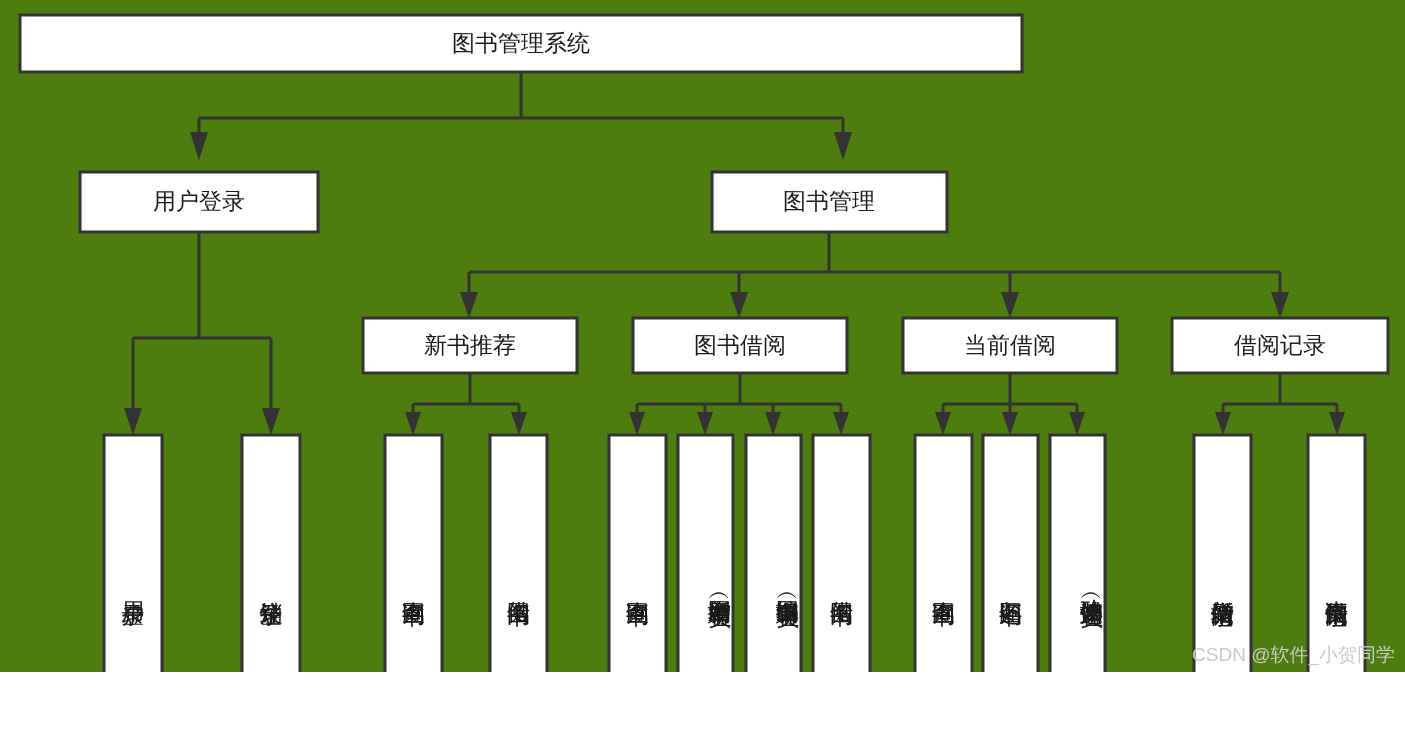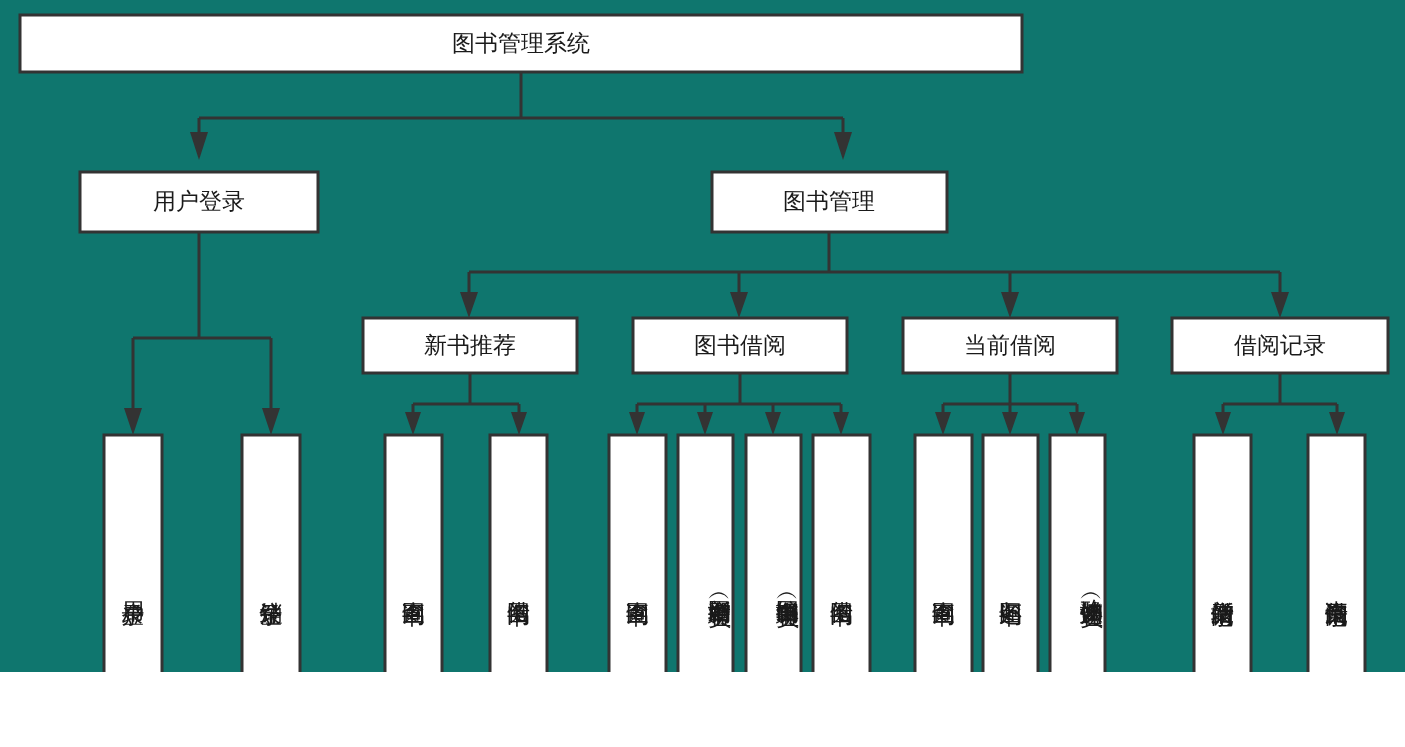--- a/index.html
+++ b/index.html
@@ -7,21 +7,21 @@
     padding: 0;
     background: #ffffff;
   }
   body {
     font-family: "Liberation Sans", "DejaVu Sans", sans-serif;
   }
   #diagram-root {
     position: relative;
     width: 1405px;
     height: 672px;
-    background: #0f766e;
+    background: #4d7c0f;
     overflow: hidden;
   }
   svg#flow {
     position: absolute;
     left: 0;
     top: 0;
     width: 1405px;
     height: 747px;
     display: block;
   }
@@ -219,14 +219,15 @@
   <div class="vlabel" style="left:746px; top:437px; width:55px; height:296px; align-items:flex-start;">编辑图书（管理员）</div>
   <div class="vlabel" style="left:813px; top:435px; width:57px; height:300px;">借阅图书</div>
 
   <div class="vlabel" style="left:915px; top:435px; width:57px; height:300px;">查询图书</div>
   <div class="vlabel" style="left:983px; top:435px; width:55px; height:300px;">归还图书</div>
   <div class="vlabel" style="left:1050px; top:437px; width:55px; height:296px; align-items:flex-start;">确认归还（管理员）</div>
 
   <div class="vlabel" style="left:1194px; top:435px; width:57px; height:300px;">新增借阅记录</div>
   <div class="vlabel" style="left:1308px; top:435px; width:57px; height:300px;">查询借阅记录</div>
 
+  <div class="watermark">CSDN @软件_小贺同学</div>
 
 </div>
 
 </body></html>

